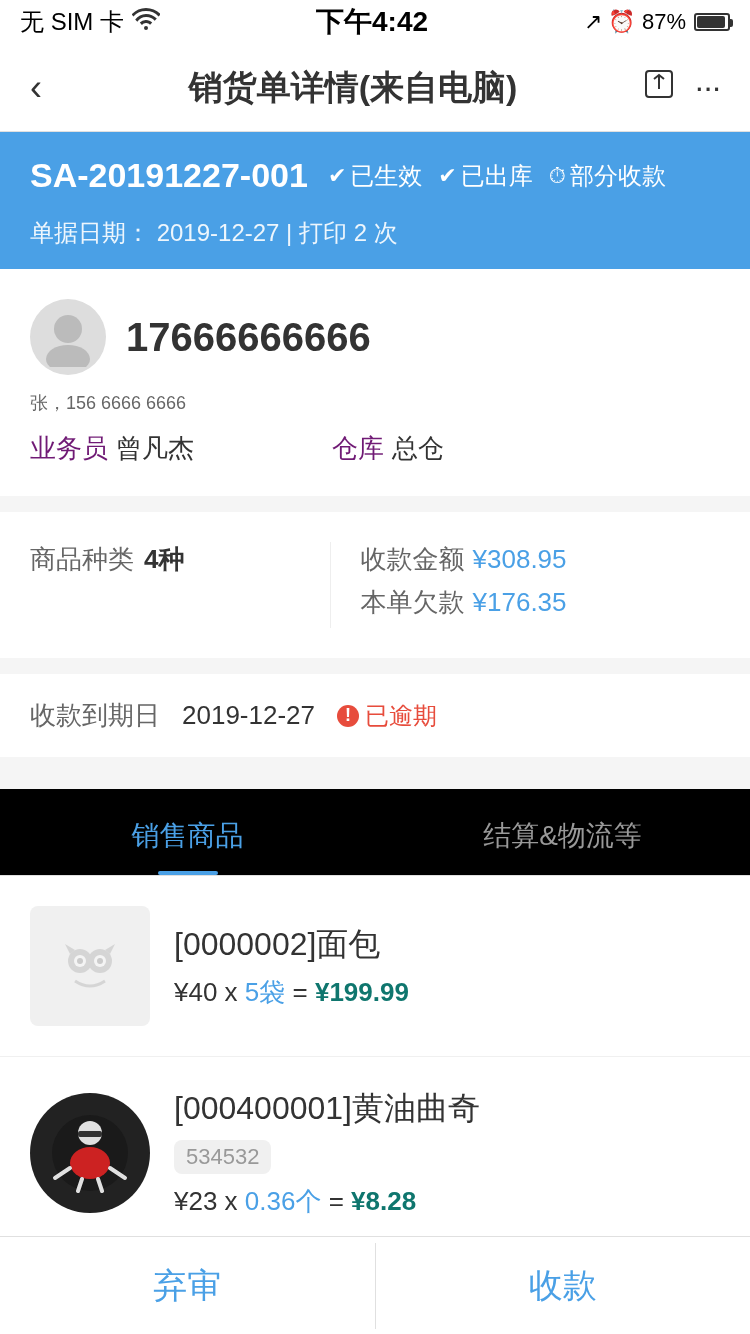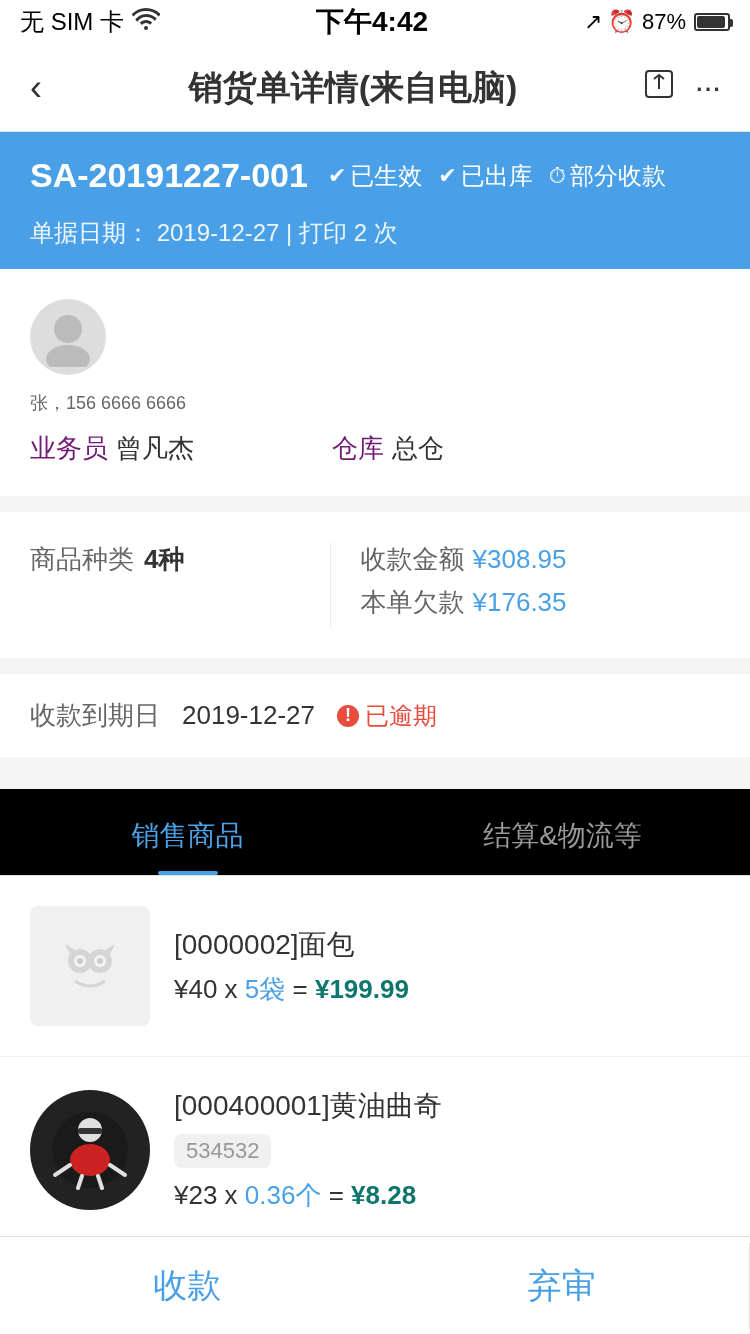--- a/index.html
+++ b/index.html
@@ -273,21 +273,21 @@
       justify-content: center;
     }
     .product-img svg { width: 80px; height: 80px; opacity: 0.3; }
     .product-img.dark {
       background: #222;
       border-radius: 50%;
     }
     .product-img.dark svg { opacity: 1; }
     .product-info { flex: 1; }
     .product-name {
-      font-size: 28px;
+      font-size: 32px;
       color: #333;
       margin-bottom: 8px;
       font-weight: 500;
     }
     .product-tag {
       display: inline-block;
       background: #f0f0f0;
       color: #999;
       font-size: 22px;
       padding: 4px 12px;
@@ -389,20 +389,21 @@
 </div>
 
 <div class="customer-card">
   <div class="customer-top">
     <div class="avatar">
       <svg viewBox="0 0 60 60" xmlns="http://www.w3.org/2000/svg">
         <circle cx="30" cy="22" r="14" fill="#bbb"></circle>
         <ellipse cx="30" cy="52" rx="22" ry="14" fill="#bbb"></ellipse>
       </svg>
     </div>
+    <span class="customer-name">17666666666</span>
   </div>
   <div class="customer-sub">张，156 6666 6666</div>
   <div class="customer-meta">
     <span class="meta-item">
       <span class="meta-label">业务员</span>
       <span class="meta-value">曾凡杰</span>
     </span>
     <span style="flex:1"></span>
     <span class="meta-item">
       <span class="meta-label">仓库</span>
@@ -498,15 +499,15 @@
         <span> = </span>
         <span class="price-total">¥8.28</span>
       </div>
     </div>
   </div>
 </div>
 
 <div style="height: 100px;"></div>
 
 <div class="bottom-bar">
+  <div class="bottom-btn cancel">弃审</div>
   <div class="bottom-btn confirm">收款</div>
-  <div class="bottom-btn cancel">弃审</div>
 </div>
 
 </body></html>

